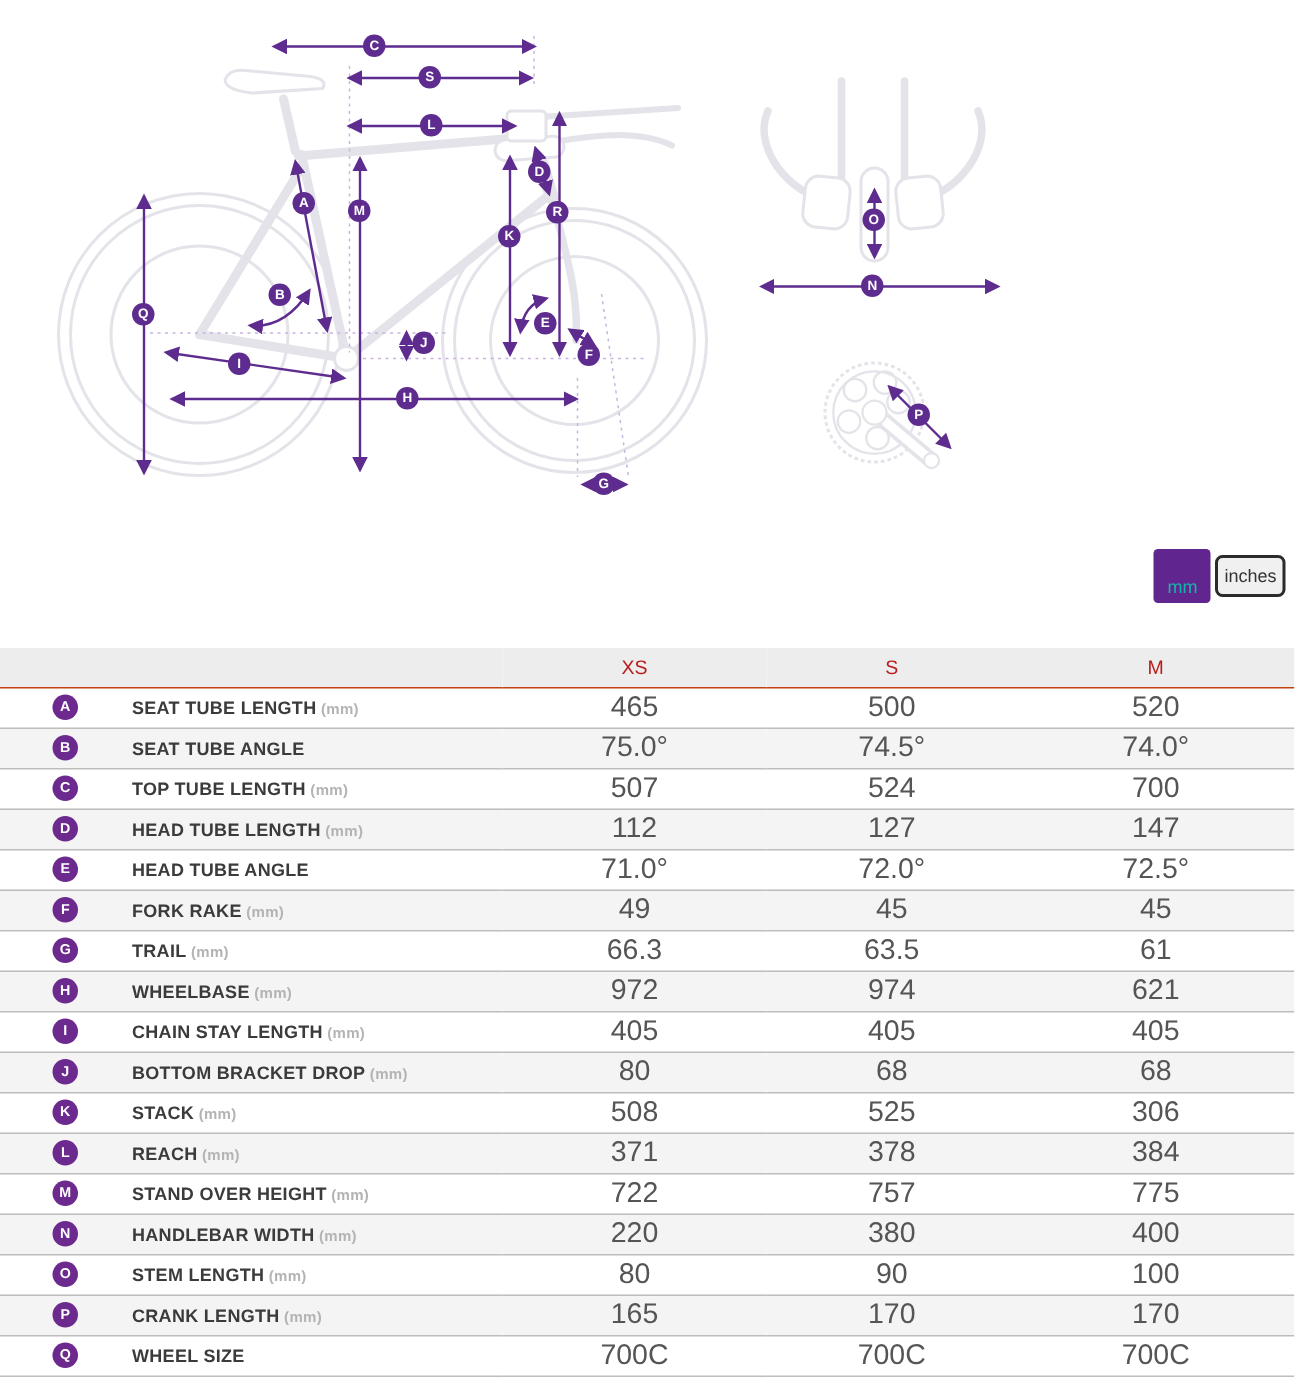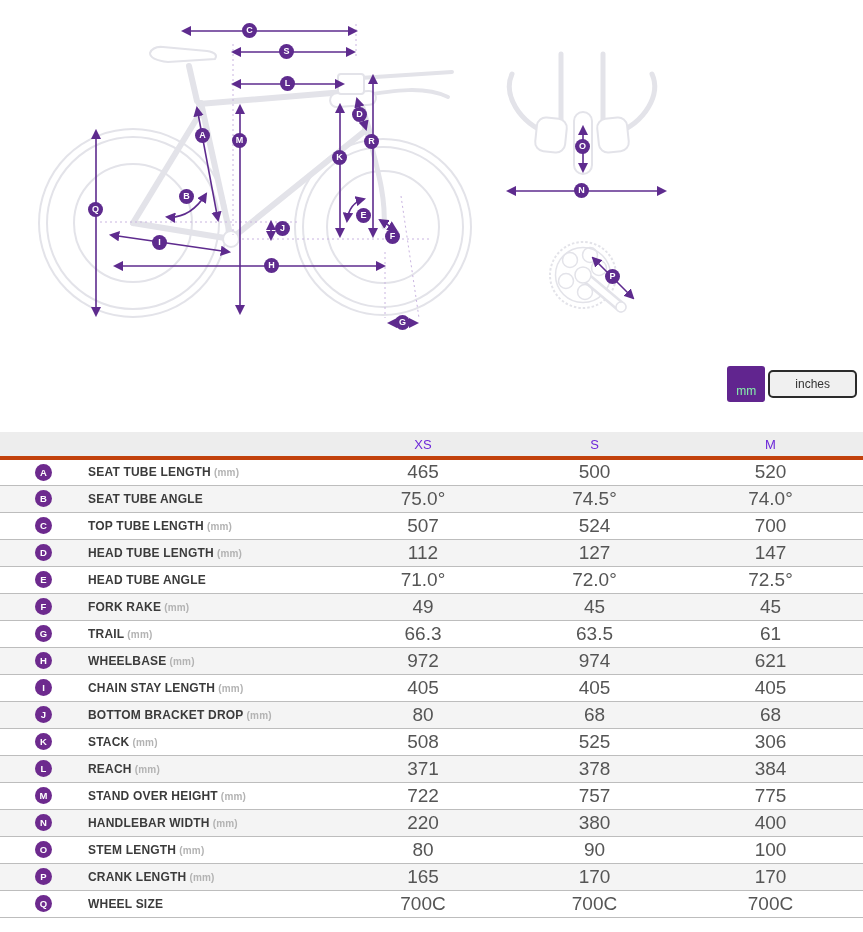--- a/index.html
+++ b/index.html
@@ -12,36 +12,36 @@
   .dbadge {
     position:absolute; width:15px; height:15px; border-radius:50%;
     background:#5e2b8e; color:#fff; font-size:9px; font-weight:bold;
     display:flex; align-items:center; justify-content:center; line-height:1;
     user-select:none;
   }
 
   
   .unit-toggle { position:absolute; top:366px; right:6px; display:flex; gap:3px; align-items:center; }
   .btn-mm {
-    background:#61258f; color:#86efac; border:none; font-size:12px;
+    background:#61258f; color:#14b8a6; border:none; font-size:12px;
     padding:18px 9px; border-radius:3px; cursor:pointer; height:26px;
     font-family:"Liberation Sans", sans-serif;
   }
   .btn-inches {
     background:#f0f0f0; color:#333; border:2px solid #2b2b2b; font-size:12px;
-    padding:4px 25px; border-radius:5px; cursor:pointer; height:28px;
+    padding:4px 4px; border-radius:5px; cursor:pointer; height:28px;
     font-family:"Liberation Sans", sans-serif;
   }
 
   
   .table-wrap { position:absolute; top:432px; left:0; width:863px; }
   table { width:863px; border-collapse:collapse; table-layout:fixed; }
   thead th {
-    background:#ededed; color:#6d28d9; font-weight:normal; font-size:13px;
-    height:26px; text-align:center; border-bottom:4px solid #c2410c;
+    background:#ededed; color:#b91c1c; font-weight:normal; font-size:13px;
+    height:26px; text-align:center; border-bottom:1px solid #c2410c;
   }
   thead th.corner { background:#ededed; }
   tbody tr { background:#fff; }
   tbody tr.alt { background:#f4f4f4; }
   tbody td { height:27px; border-bottom:1px solid #bdbdbd; vertical-align:middle; }
   td.badge-cell { padding-left:35px; }
   .tbadge {
     width:17px; height:17px; border-radius:50%; background:#6d2a8e; color:#fff;
     font-size:9.5px; font-weight:bold; display:flex; align-items:center;
     justify-content:center; line-height:1;

